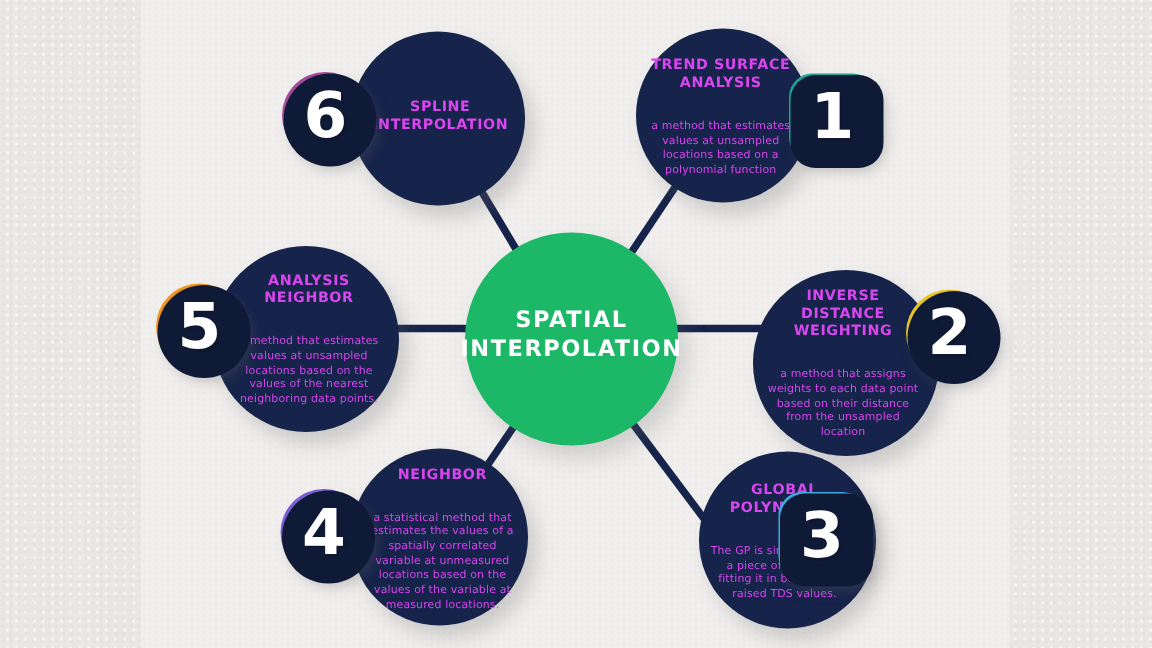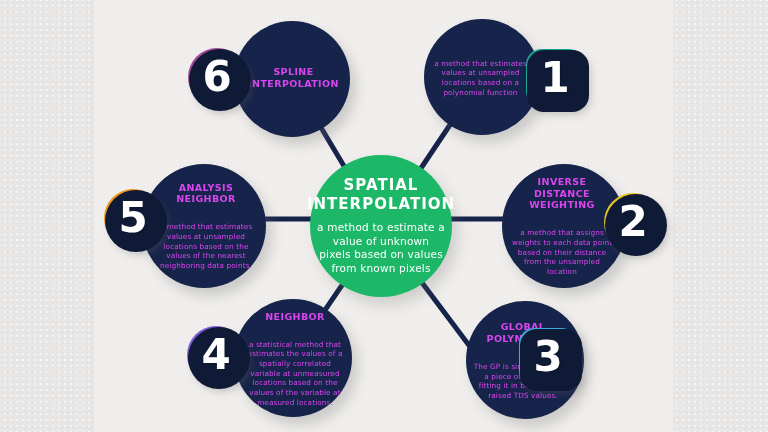--- a/index.html
+++ b/index.html
@@ -28,21 +28,21 @@
     text-align:center;box-sizing:border-box;
     box-shadow:6px 8px 12px rgba(110,110,110,.28);
     gap:12px;
   }
   .node-title{font-weight:bold;font-size:9.5px;letter-spacing:.4px;line-height:1.25;margin-bottom:5px;}
   .node-desc{font-size:7.3px;line-height:1.32;letter-spacing:.1px;}
 
   .node-spline {left:234px;top:21px; width:116px;height:116px;padding:10px 9px 8px 12px;}
   .node-trend  {left:424px;top:19px; width:116px;height:116px;padding:10px 12px 8px 9px;}
   .node-nn     {left:142px;top:164px;width:124px;height:124px;padding:10px 9px 10px 13px;}
-  .node-idw    {left:502px;top:164px;width:124px;height:124px;padding:10px 13px 10px 9px;align-items:center;}
+  .node-idw    {left:502px;top:180px;width:124px;height:124px;padding:10px 13px 10px 9px;align-items:center;}
   .node-kriging{left:234px;top:299px;width:118px;height:118px;padding:10px 7px 8px 11px;}
   .node-gp     {left:421px;top:301px;width:118px;height:118px;padding:10px 11px 8px 7px;margin-left:45px;}
 
   .center-node{
     position:absolute;z-index:2;left:310px;top:155px;width:142px;height:142px;
     border-radius:50%;background:var(--green,#1db768);color:#fff;
     display:flex;flex-direction:column;align-items:center;justify-content:center;
     text-align:center;box-sizing:border-box;padding:10px 6px;
     box-shadow:6px 8px 14px rgba(110,110,110,.25);
   }
@@ -80,28 +80,28 @@
     <line x1="381" y1="228" x2="482" y2="77"></line>
     <line x1="381" y1="219" x2="564" y2="219"></line>
     <line x1="381" y1="228" x2="480" y2="360"></line>
     <line x1="381" y1="228" x2="293" y2="357"></line>
     <line x1="204" y1="219" x2="381" y2="219"></line>
     <line x1="381" y1="228" x2="292" y2="79"></line>
   </svg>
 
   <div class="center-node">
     <div class="center-title">SPATIAL INTERPOLATION</div>
-    <div class="center-desc">a method to estimate a value of unknown pixels based on values from known pixels</div>
   </div>
 
   <div class="node node-spline">
     <div class="node-title">SPLINE INTERPOLATION</div>
   </div>
 
   <div class="node node-trend">
+    <div class="node-title">TREND SURFACE ANALYSIS</div>
     <div class="node-desc">a method that estimates values at unsampled locations based on a polynomial function</div>
   </div>
 
   <div class="node node-nn">
     <div class="node-title">ANALYSIS NEIGHBOR</div>
     <div class="node-desc">a method that estimates values at unsampled locations based on the values of the nearest neighboring data points.</div>
   </div>
 
   <div class="node node-idw">
     <div class="node-title">INVERSE DISTANCE WEIGHTING</div>

